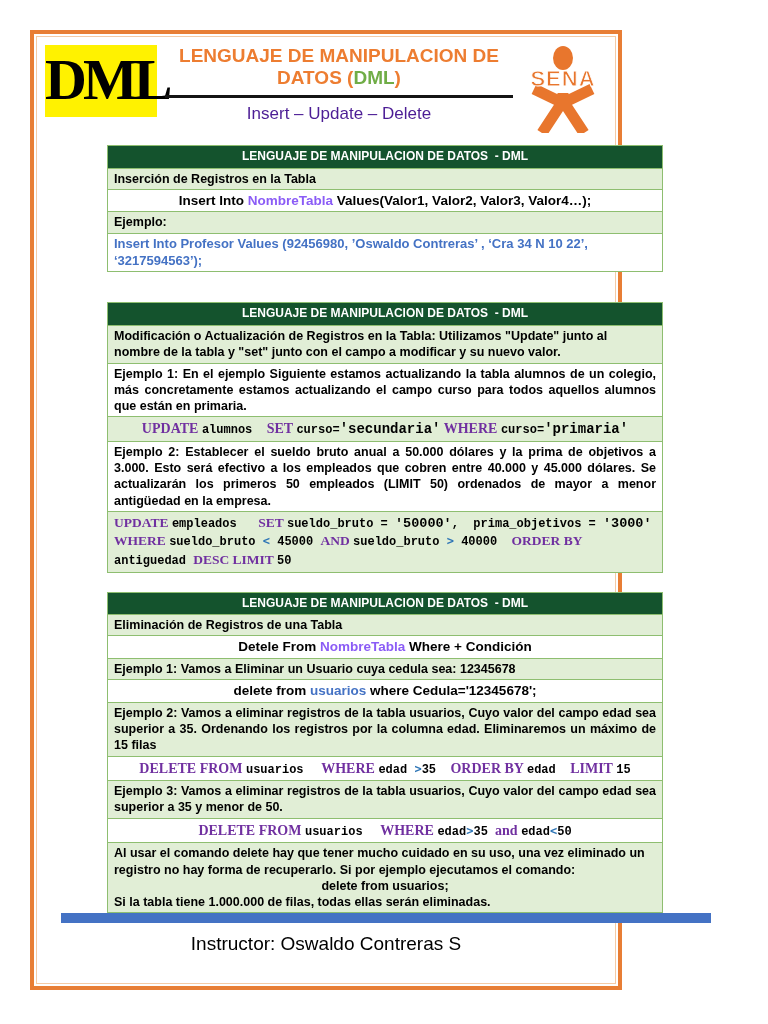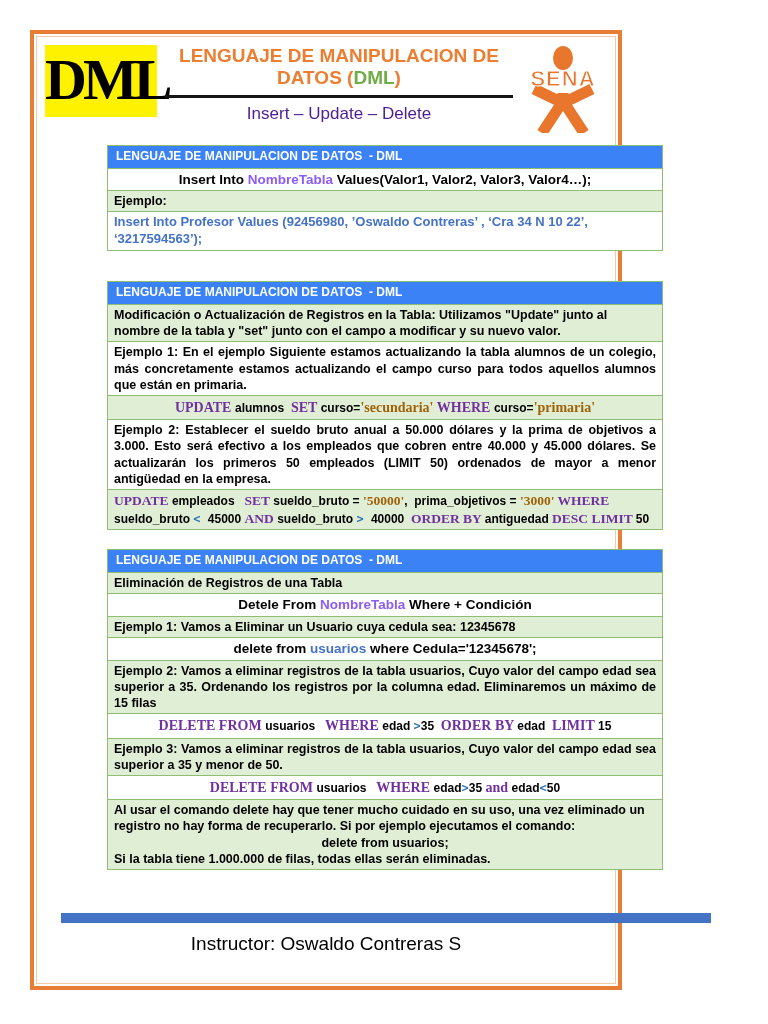--- a/index.html
+++ b/index.html
@@ -34,31 +34,31 @@
     width:556px;margin-left:70px;border:1px solid #8EBE70;box-sizing:border-box;
   }
   .tbl1{margin-top:12px;}
   .tbl2{margin-top:30px;}
   .tbl3{margin-top:19px;}
   .row{
     border-top:1px solid #8EBE70;padding:2px 6px;font-size:12.5px;
     font-weight:bold;line-height:1.3;
   }
   .row:first-child{border-top:none;}
-  .thead{background:#3b82f6;color:#ffffff;text-align:left;font-size:12px;white-space:pre-wrap;padding:3px 8px;}
+  .thead{background:#14532d;color:#ffffff;text-align:center;font-size:12px;white-space:pre-wrap;padding:3px 20px;}
   .g{background:#E1EED6;}
   .w{background:#ffffff;}
   .center{text-align:center;}
   .justify{text-align:justify;}
   .code{white-space:pre-wrap;font-size:14px;}
   .code-sm{white-space:pre-wrap;font-size:13.5px;}
   
   .kw{color:#7030A0;font-family:"Liberation Serif",serif;}
-  .mono{font-family:Liberation Sans, sans-serif;font-size:12px;}
-  .str{color:#a16207;font-family:Liberation Serif, serif;}
+  .mono{font-family:Liberation Mono, monospace;font-size:12px;}
+  .str{color:#000000;font-family:Liberation Mono, monospace;}
   .op{color:#2E75B6;font-family:"DejaVu Sans Mono",monospace;font-size:12px;}
   .red{color:#000000;}
   .blue{color:#4472C4;}
   .ltgreen{color:#8b5cf6;}
   .syntax{font-size:13.5px;}
   
   .bar{position:absolute;left:24px;width:650px;bottom:60px;height:10px;background:#4472C4;}
   .footer-text{
     position:absolute;left:0;right:0;bottom:28px;text-align:center;
     font-size:19px;font-weight:normal;color:#000;
@@ -78,20 +78,21 @@
     </div>
     <svg class="sena-logo" viewBox="0 0 84 88">
       <ellipse cx="42" cy="13" rx="10" ry="12" fill="#E8762D"></ellipse>
       <path d="M42 58 L42 48 M42 58 L13 44 M42 58 L71 44 M42 56 L21 88 M42 56 L63 88" stroke="#E8762D" stroke-width="11" fill="none"></path>
       <text x="42" y="41" text-anchor="middle" font-size="22" font-weight="bold" font-family="Liberation Sans, sans-serif" fill="#E8762D" stroke="#ffffff" stroke-width="0.8" letter-spacing="1">SENA</text>
     </svg>
   </div>
 
   <div class="tbl tbl1">
     <div class="row thead">LENGUAJE DE MANIPULACION DE DATOS  - DML</div>
+    <div class="row g">Inserción de Registros en la Tabla</div>
     <div class="row w center code-sm"><span class="red">Insert Into </span><span class="ltgreen">NombreTabla </span><span class="red">Values</span><span>(Valor1, Valor2, Valor3, Valor4…);</span></div>
     <div class="row g">Ejemplo:</div>
     <div class="row w blue" style="font-size:13px;">Insert Into Profesor Values (92456980, ’Oswaldo Contreras’ , ‘Cra 34 N 10 22’, ‘3217594563’);</div>
   </div>
 
   <div class="tbl tbl2">
     <div class="row thead">LENGUAJE DE MANIPULACION DE DATOS  - DML</div>
     <div class="row g">Modificación o Actualización de Registros en la Tabla: Utilizamos "Update" junto al nombre de la tabla y "set" junto con el campo a modificar y su nuevo valor.</div>
     <div class="row w justify">Ejemplo 1: En el ejemplo Siguiente estamos actualizando la tabla alumnos de un colegio, más concretamente estamos actualizando el campo curso para todos aquellos alumnos que están en primaria.</div>
     <div class="row g center code"><span class="kw">UPDATE </span><span class="mono">alumnos  </span><span class="kw">SET </span><span class="mono">curso=</span><span class="str">'secundaria'</span><span class="kw"> WHERE </span><span class="mono">curso=</span><span class="str">'primaria'</span></div>

